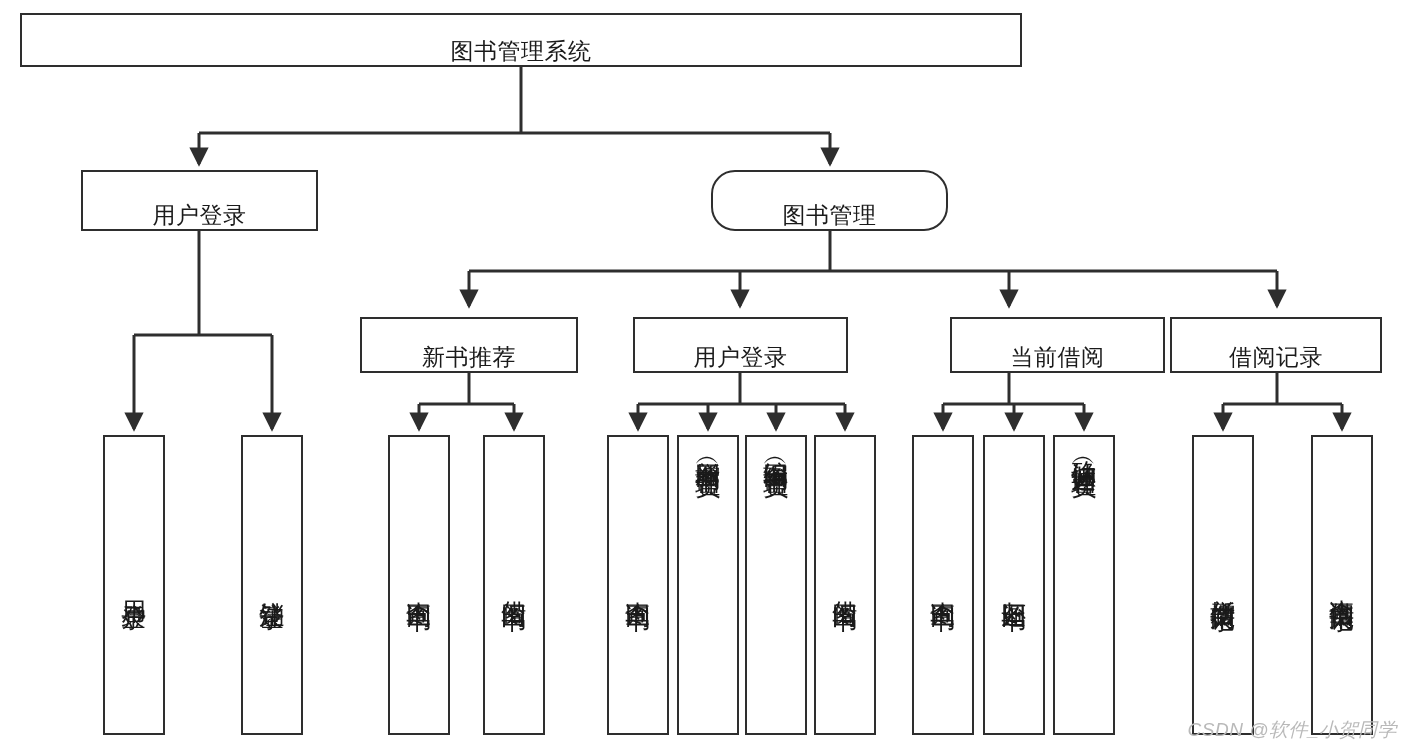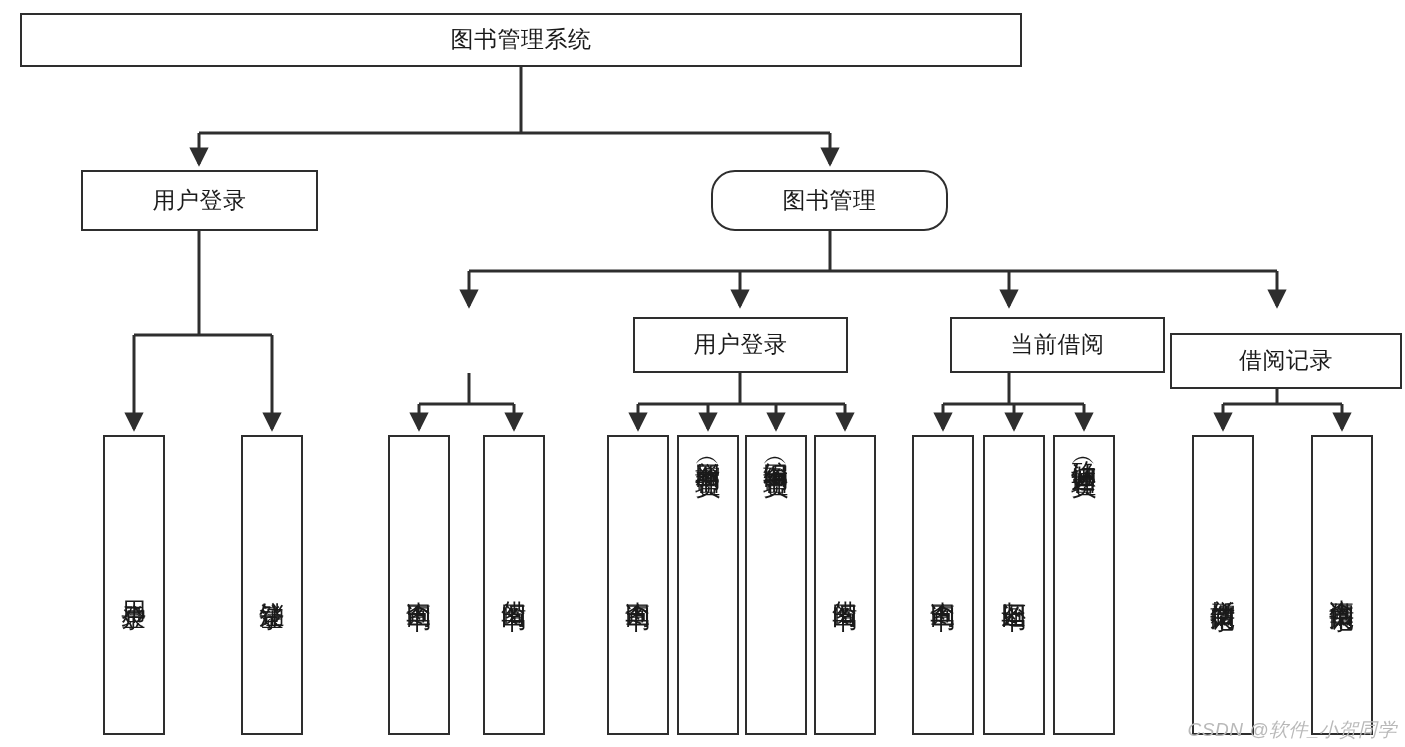--- a/index.html
+++ b/index.html
@@ -24,21 +24,21 @@
     width: 1405px;
     height: 747px;
     pointer-events: none;
   }
   .node {
     position: absolute;
     box-sizing: border-box;
     background: #ffffff;
     border: 2px solid #2e2e2e;
     display: flex;
-    align-items: center;
+    align-items: flex-end;
     justify-content: center;
     color: #1a1a1a;
   }
   .node .lbl {
     display: block;
     text-align: center;
     line-height: 1.18;
     letter-spacing: 0.5px;
   }
   .node.horiz .lbl {
@@ -131,27 +131,30 @@
     <span class="lbl">图书管理系统</span>
   </div>
 
   <div class="node horiz" style="left:81px; top:170px; width:237px; height:61px;">
     <span class="lbl">用户登录</span>
   </div>
   <div class="node horiz" style="left:711px; top:170px; width:237px; height:61px;border-radius:24px;">
     <span class="lbl">图书管理</span>
   </div>
 
+  <div class="node horiz" style="left:360px; top:317px; width:218px; height:56px;">
+    <span class="lbl">新书推荐</span>
+  </div>
   <div class="node horiz" style="left:633px; top:317px; width:215px; height:56px;">
     <span class="lbl">用户登录</span>
   </div>
   <div class="node horiz" style="left:902px; top:317px; width:215px; height:56px;margin-left:48px;">
     <span class="lbl">当前借阅</span>
   </div>
-  <div class="node horiz" style="left:1170px; top:333px; width:232px; height:56px;">
+  <div class="node horiz" style="left:1170px; top:317px; width:212px; height:56px;">
     <span class="lbl">借阅记录</span>
   </div>
 
   <div class="node vert" style="left:103px; top:435px; width:62px; height:300px;">
     <span class="lbl">用户登录</span>
   </div>
   <div class="node vert" style="left:241px; top:435px; width:62px; height:300px;">
     <span class="lbl">注销登录</span>
   </div>
 

